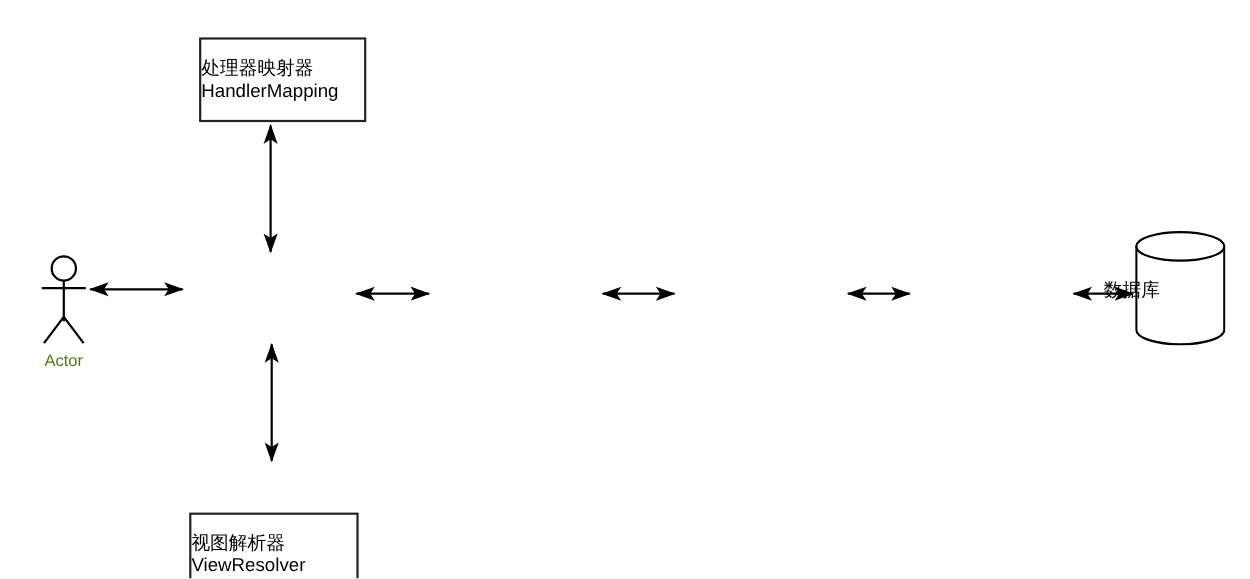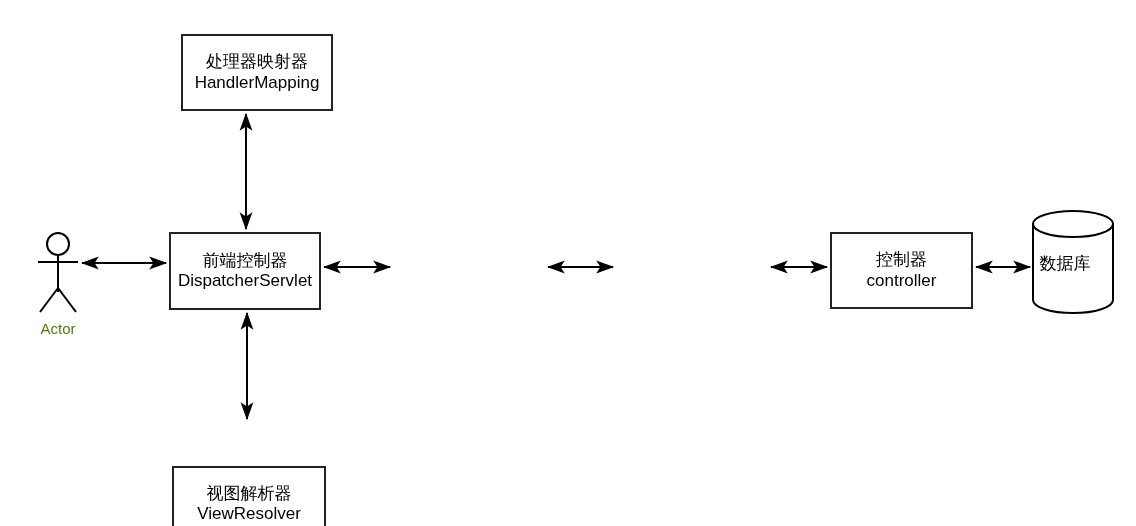--- a/index.html
+++ b/index.html
@@ -17,21 +17,21 @@
     background: #ffffff;
     overflow: hidden;
   }
   .node {
     position: absolute;
     box-sizing: border-box;
     border: 2px solid #232323;
     background: #ffffff;
     display: flex;
     flex-direction: column;
-    align-items: center;
+    align-items: flex-start;
     justify-content: center;
     line-height: 1.18;
     color: #000000;
     font-size: 17px;
     white-space: nowrap;
   }
   .node .l1 { display: block; }
   .node .l2 { display: block; }
 
   
@@ -46,21 +46,21 @@
   #db-cylinder {
     position: absolute;
     left: 1032px;
     top: 210px;
     width: 82px;
     height: 104px;
   }
   #db-cylinder svg { display: block; }
   #db-label {
     position: absolute;
-    left: 1028px;
+    left: 992px;
     top: 252px;
     width: 74px;
     text-align: center;
     font-size: 17px;
     color: #000000;
   }
 
   
   #actor {
     position: absolute;
@@ -154,31 +154,23 @@
       <line x1="32" y1="62" x2="50" y2="86" stroke="#000000" stroke-width="2"></line>
     </svg>
   </div>
   <div id="actor-label">Actor</div>
 
   <div class="node" id="box-handler-mapping">
     <span class="l1">处理器映射器</span>
     <span class="l2">HandlerMapping</span>
   </div>
 
-  <div class="node" id="box-dispatcher">
-    <span class="l1">前端控制器</span>
-    <span class="l2">DispatcherServlet</span>
-  </div>
 
 
 
-  <div class="node" id="box-controller">
-    <span class="l1">控制器</span>
-    <span class="l2">controller</span>
-  </div>
 
   <div class="node" id="box-view-resolver">
     <span class="l1">视图解析器</span>
     <span class="l2">ViewResolver</span>
   </div>
 
   <div id="db-cylinder">
     <svg width="82" height="104" viewBox="0 0 82 104" xmlns="http://www.w3.org/2000/svg">
       <path d="M1,14 L1,90 A40,13 0 0,0 81,90 L81,14 Z" fill="#ffffff" stroke="#000000" stroke-width="2"></path>
       <ellipse cx="41" cy="14" rx="40" ry="13" fill="#ffffff" stroke="#000000" stroke-width="2"></ellipse>

